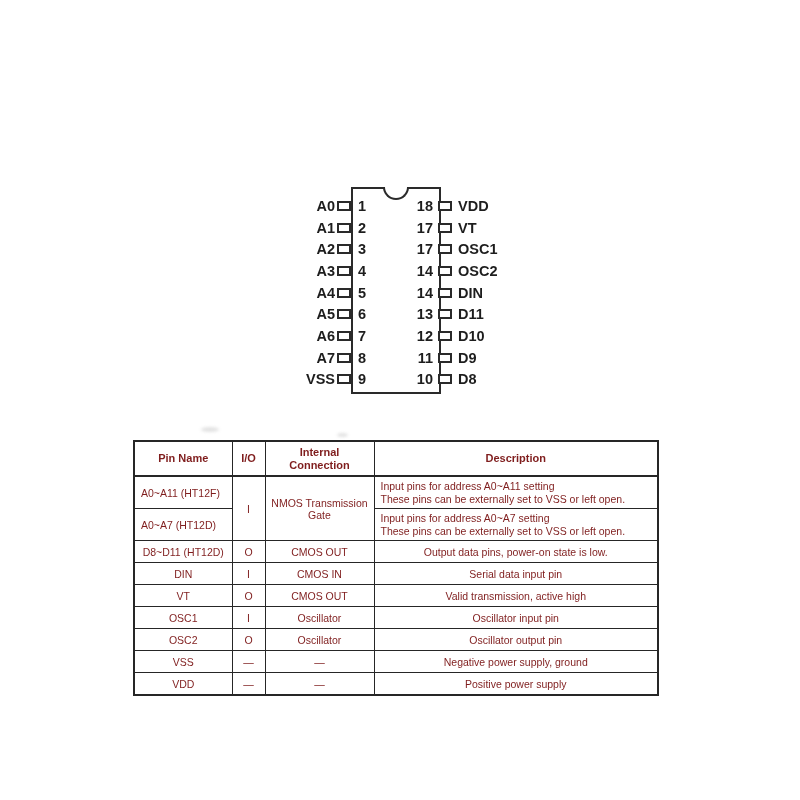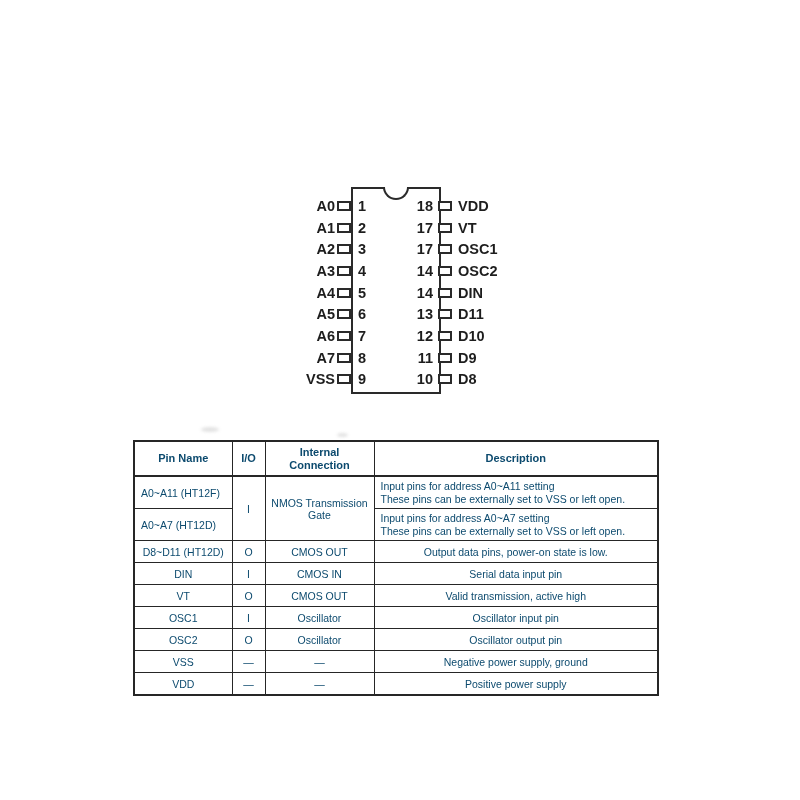--- a/index.html
+++ b/index.html
@@ -37,21 +37,21 @@
   .pins-left  .pin-box   { margin-left:2px; }
   .pins-left  .pin-num   { margin-left:7px; width:24px; }
   .pins-right .pin-num   { width:25px; text-align:right; }
   .pins-right .pin-box   { margin-left:5px; }
   .pins-right .pin-label { margin-left:6px; }
 
   
   .pin-table {
     position:absolute; left:133px; top:440px; width:524px;
     border-collapse:collapse; table-layout:fixed; background:#ffffff;
-    color:#0c4a6e; border:2px solid #262626;
+    color:#7f1d1d; border:2px solid #262626;
   }
   .pin-table th, .pin-table td {
     border:1px solid #262626; overflow:hidden;
   }
   .pin-table th {
     font-size:11px; font-weight:bold; text-align:center; vertical-align:middle;
     height:33px; padding:0 2px; border-bottom-width:2px; line-height:13px;
   }
   .hdr-wrap { display:inline-block; max-width:80px; }
   .pin-table td {

